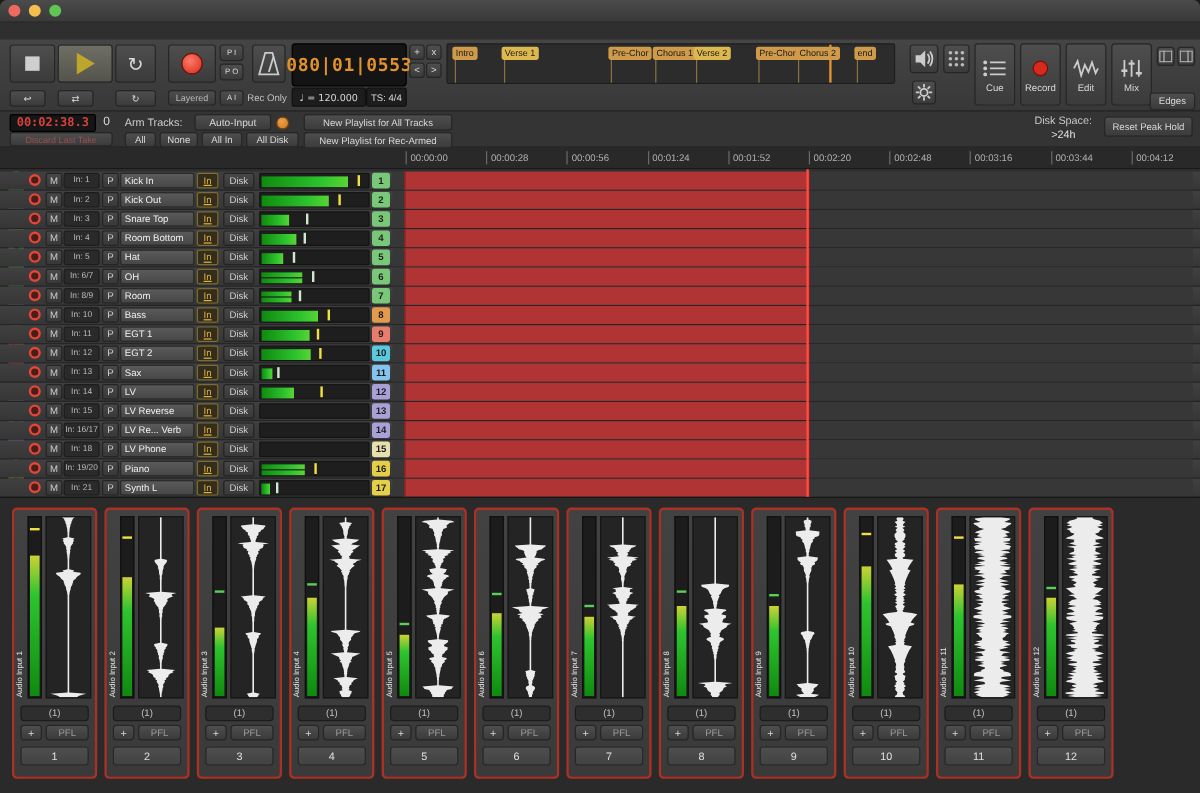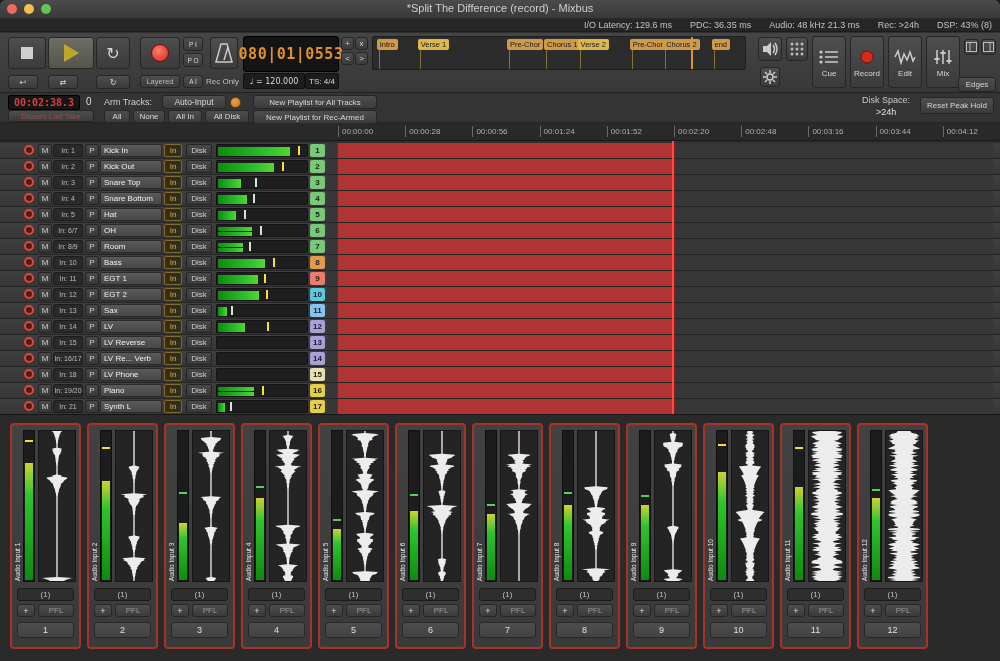--- a/index.html
+++ b/index.html
@@ -113,21 +113,21 @@
   .trec{left:24px;top:2px;width:10px;height:10px;border-radius:50%;
     border:2px solid #e0463a;background:#4a1d18;padding:0;}
   .tbtn{display:flex;align-items:center;justify-content:center;background:linear-gradient(#484848,#383838);
     border:1px solid #242424;border-radius:2px;color:#cfcfcf;font-size:8px;height:13px;top:1px;}
   .tm{left:38px;width:13px;} .tp{left:85px;width:13px;}
   .tinput{left:53px;top:1px;width:30px;height:13px;background:#2a2a2a;border:1px solid #1d1d1d;
     border-radius:2px;color:#bdbdbd;font-size:7px;display:flex;align-items:center;justify-content:center;}
   .tname{left:100px;top:1px;width:62px;height:13px;background:linear-gradient(#5a5a5a,#474747);
     border:1px solid #2a2a2a;border-radius:2px;color:#f0f0f0;font-size:8px;display:flex;align-items:center;
     padding-left:3px;white-space:nowrap;overflow:hidden;}
-  .tin{left:164px;width:18px;color:#e5b53c;background:#332d1e;border-color:#806a2c;}
+  .tin{left:164px;width:18px;color:#e5b53c;background:#332d1e;border-color:#806a2c;text-decoration:underline;}
   .tdisk{left:186px;width:26px;}
   .tmeter{left:216px;top:1px;width:92px;height:13px;background:#1e1e1e;border:1px solid #141414;
     border-radius:1px;}
   .mfill{position:absolute;left:1px;background:linear-gradient(to right,#0f8a0f,#2ec42e 70%,#59d435);
     background-image:linear-gradient(to right,#0f8a0f,#2ec42e 70%,#59d435),
       repeating-linear-gradient(90deg,transparent 0 2px,rgba(0,0,0,.35) 2px 3px);
     background-blend-mode:normal;}
   .mpeak{position:absolute;top:1px;bottom:1px;width:2px;}
   .tbadge{left:310px;top:1px;width:15px;height:13px;border-radius:2px;color:#1c1c1c;
     font-size:8px;font-weight:bold;display:flex;align-items:center;justify-content:center;}
@@ -164,30 +164,22 @@
 <body>
 
 <div id="app">
 
   <div id="titlebar">
     <div class="traffic">
       <span class="tl red"></span>
       <span class="tl yel"></span>
       <span class="tl grn"></span>
     </div>
-    <div id="wtitle">*Split The Difference (record) - Mixbus</div>
-  </div>
-
-  <div id="statusbar">
-    <span>I/O Latency: 129.6 ms</span>
-    <span>PDC: 36.35 ms</span>
-    <span>Audio: 48 kHz 21.3 ms</span>
-    <span>Rec: &gt;24h</span>
-    <span>DSP: 43% (8)</span>
-  </div>
+  </div>
+
 
   <div id="transport">
     <button class="btn" id="btn-stop">
         <span class="sq"></span>
       </button>
     <button class="btn" id="btn-play">
         <span class="tri"></span>
       </button>
     <button class="btn" id="btn-loop">
         <span>↻</span>
@@ -445,21 +437,21 @@
     <button class="tlane">
       <span class="tregion"></span>
     </button>
   </div>
 
   <div class="trow">
     <button class="trec"></button>
     <button class="tbtn tm">M</button>
     <span class="tinput">In: 4</span>
     <button class="tbtn tp">P</button>
-    <span class="tname">Snare Bottom</span>
+    <span class="tname">Room Bottom</span>
     <button class="tbtn tin">In</button>
     <button class="tbtn tdisk">Disk</button>
     <span class="tmeter">
             <div class="mfill" style="width: 32%; top: 2px; height: 9px;"></div>
             <div class="mpeak" style="left: 40%; background: rgb(207, 232, 207);"></div>
           </span>
     <span class="tbadge" style="background: rgb(121, 200, 121);">4</span>
     <button class="tlane">
       <span class="tregion"></span>
     </button>

